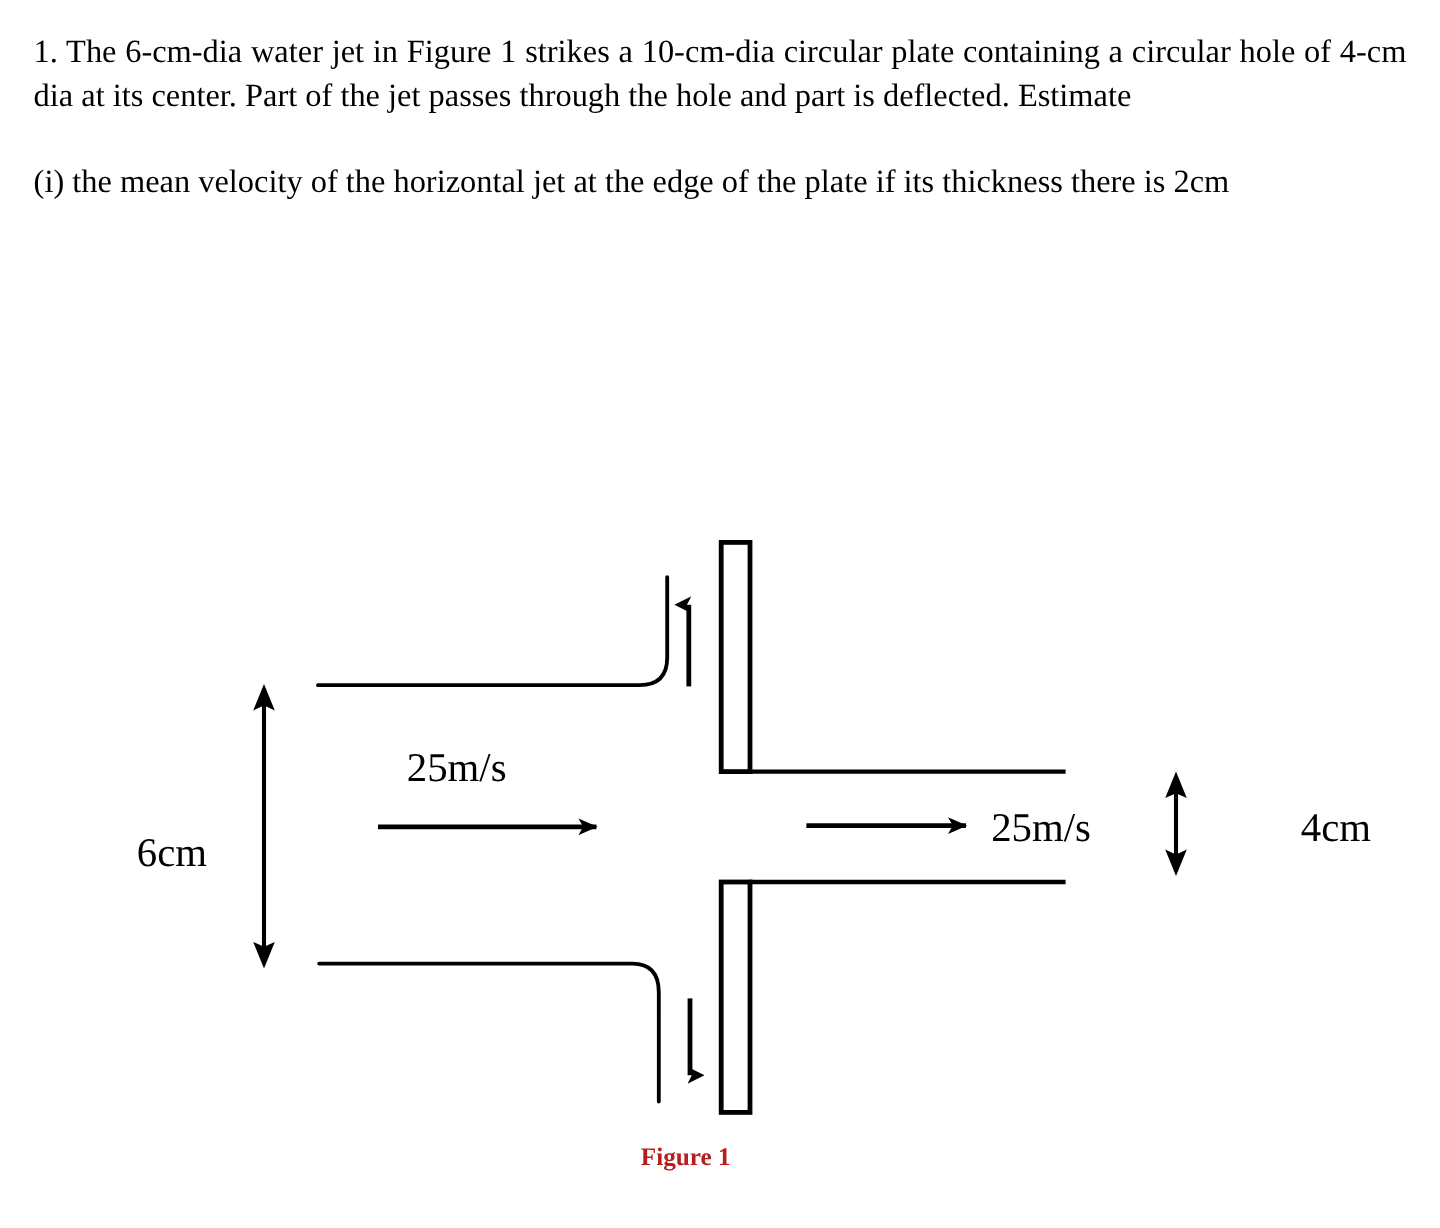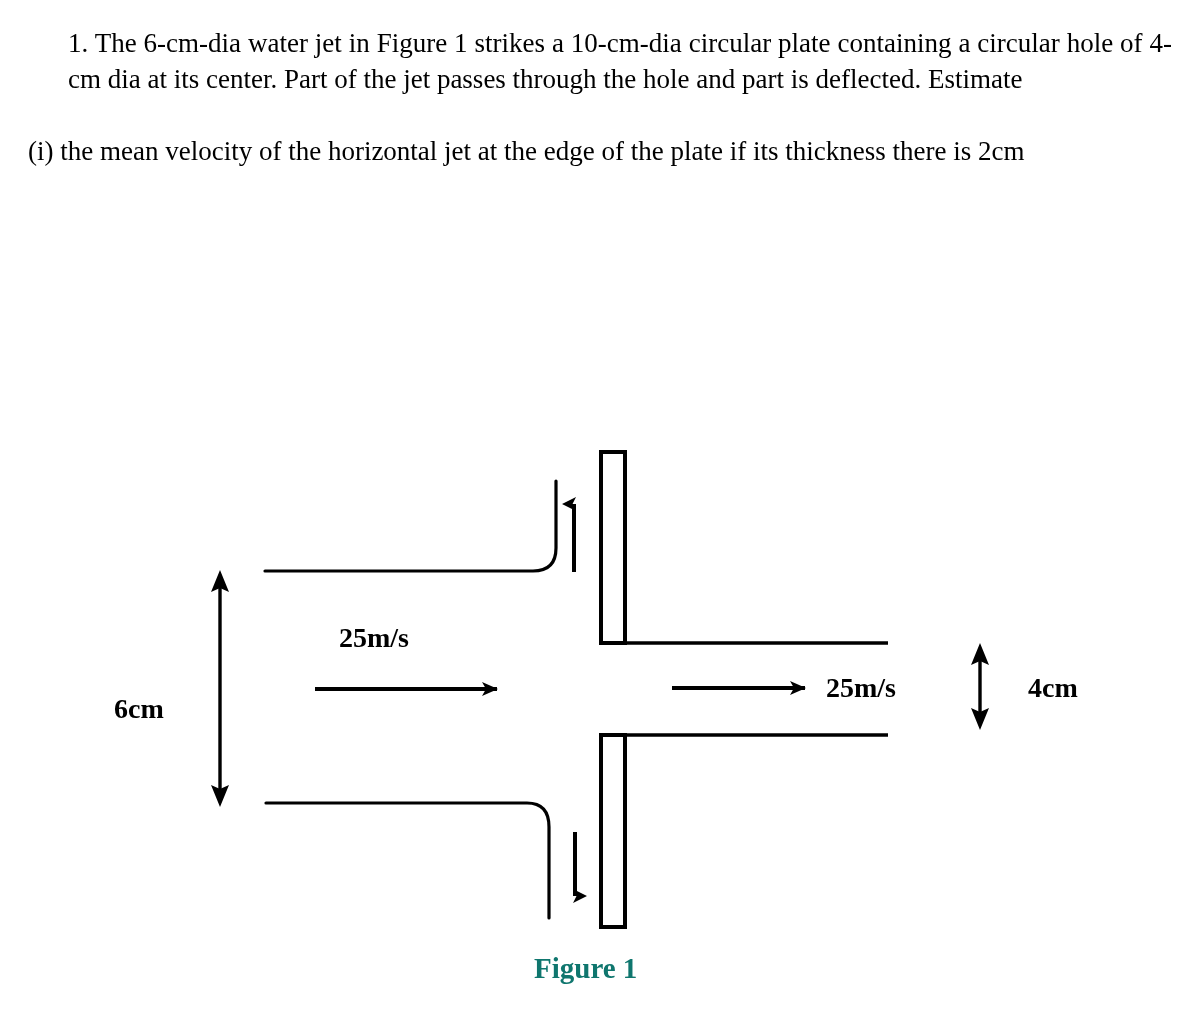--- a/index.html
+++ b/index.html
@@ -25,57 +25,57 @@
   }
   .para {
     font-size: 27px;
     line-height: 1.33;
     text-align: justify;
     text-justify: inter-word;
     margin: 0 0 0 0;
     color: #000;
   }
   .para-gap { height: 36px; }
-  .para-indent-first { text-indent: 0; margin-left: 40px; }
+  .para-indent-first { text-indent: 0; }
 
   
   .figure-area {
     position: absolute;
     left: 0;
     top: 0;
     width: 1200px;
     height: 1023px;
     pointer-events: none;
   }
   .figure-svg {
     position: absolute;
     left: 0;
     top: 0;
   }
 
   .fig-label {
     position: absolute;
     font-family: "Liberation Serif", "DejaVu Serif", serif;
-    font-weight: bold;
-    font-size: 28px;
+    font-weight: normal;
+    font-size: 34px;
     color: #000;
     white-space: nowrap;
   }
   .label-6cm  { left: 114px; top: 693px; }
-  .label-4cm  { left: 1028px; top: 672px; }
+  .label-4cm  { left: 1084px; top: 672px; }
   .label-v-left  { left: 339px; top: 622px; }
   .label-v-right { left: 826px; top: 672px; }
   .fig-caption {
     position: absolute;
     left: 534px;
     top: 952px;
     font-family: "Liberation Serif", "DejaVu Serif", serif;
     font-weight: bold;
-    font-size: 29px;
-    color: #0f766e;
+    font-size: 21px;
+    color: #b91c1c;
     white-space: nowrap;
   }
 </style>
 </head>
 <body>
 
 <div class="problem-text">
   <p class="para para-indent-first">1.   The 6-cm-dia water jet in Figure 1 strikes a 10-cm-dia circular plate containing a circular hole of 4-cm dia at its center. Part of the jet passes through the hole and part is deflected. Estimate</p>
   <div class="para-gap"></div>
   <p class="para">(i) the mean velocity of the horizontal jet at the edge of the plate if its thickness there is 2cm</p>

